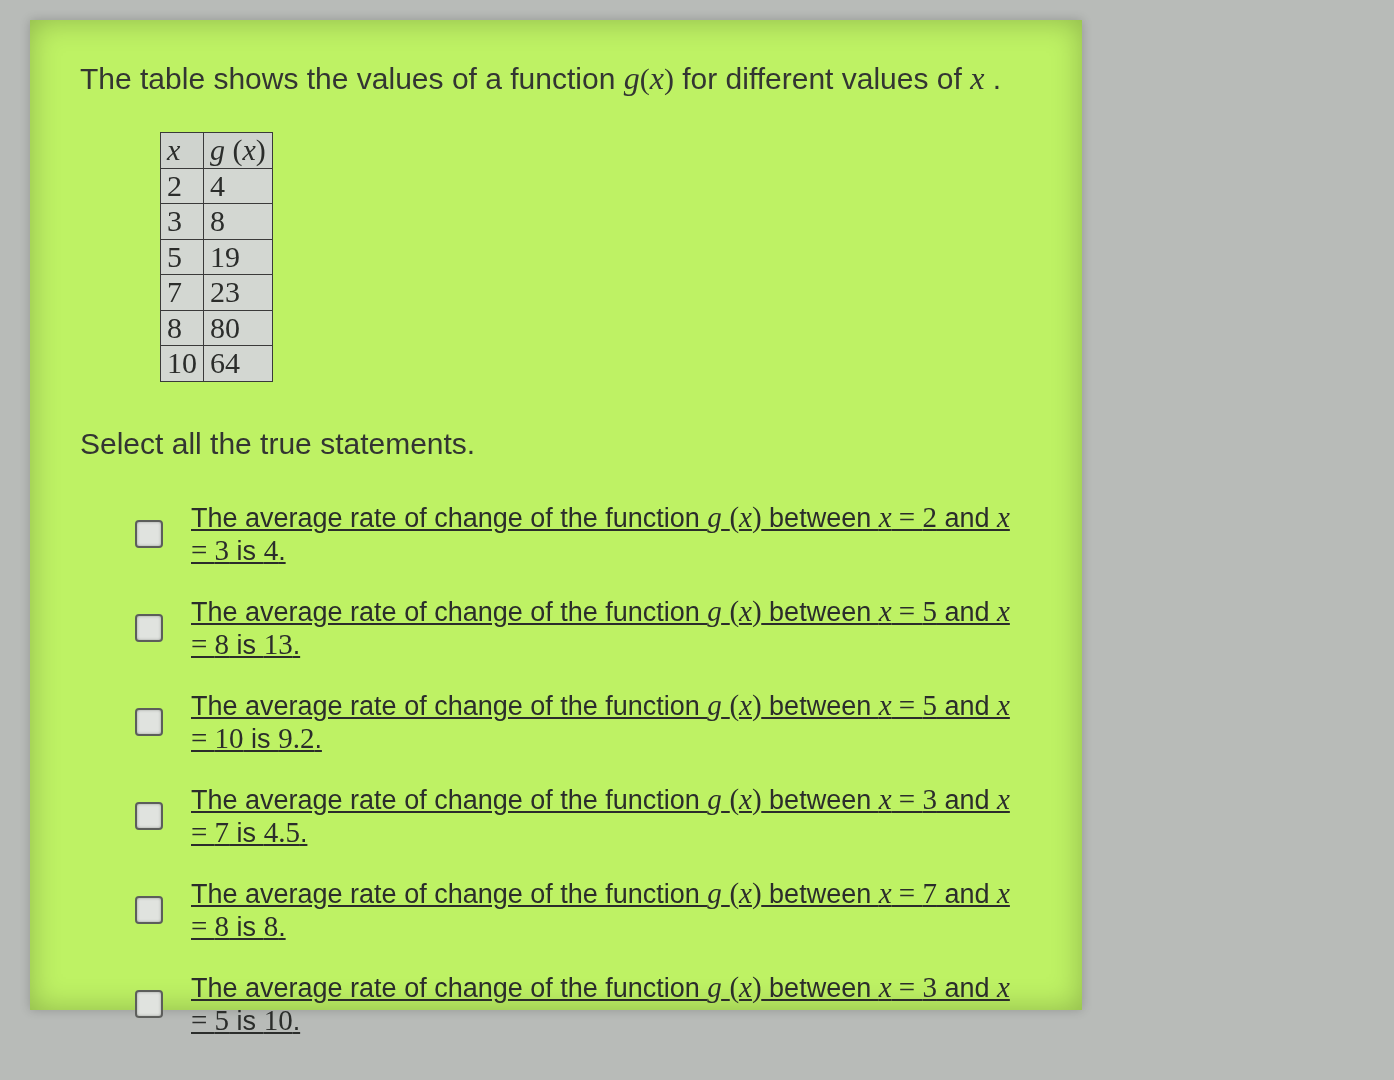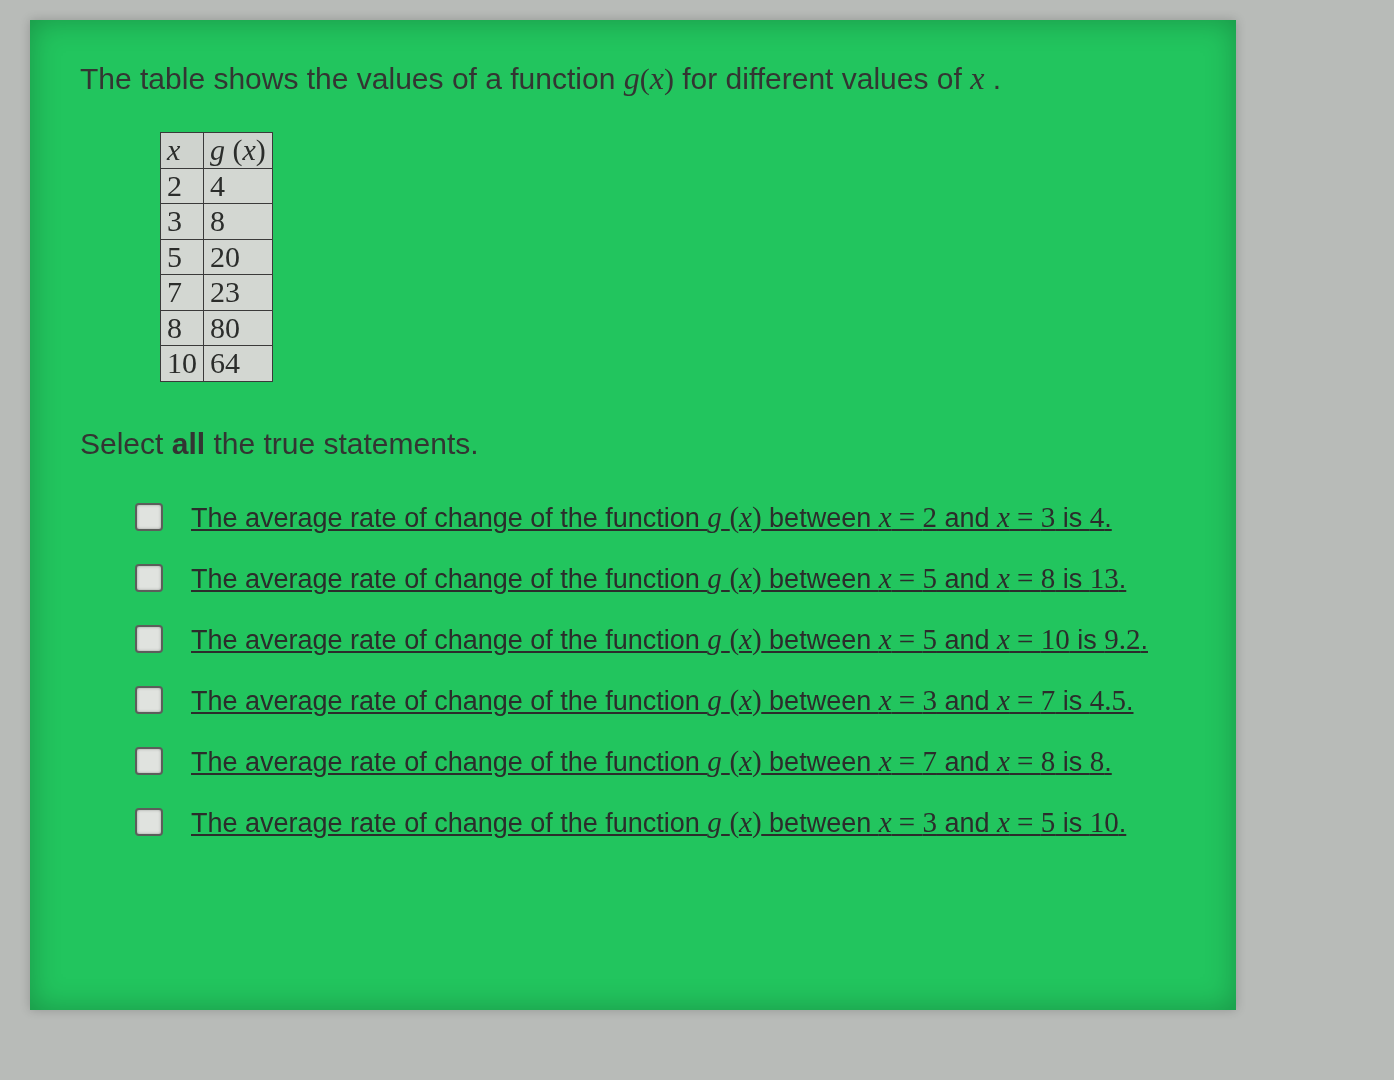--- a/index.html
+++ b/index.html
@@ -5,24 +5,24 @@
   html, body {
     margin: 0;
     padding: 0;
     width: 1394px;
     height: 1080px;
     background: #b8bbb8;
     font-family: Arial, Helvetica, sans-serif;
   }
   .page {
     margin: 20px 30px;
-    background: #22c55e;
+    background: #bef264;
     box-shadow: 0 0 30px rgba(0,0,0,0.25) inset, 0 0 10px rgba(0,0,0,0.2);
     padding: 40px 50px 50px 50px;
-    width: 1206px;
+    width: 1052px;
     height: 990px;
     box-sizing: border-box;
     color: #2b2d2b;
   }
   .prompt {
     font-size: 30px;
     color: #333532;
     margin-bottom: 35px;
   }
   .prompt .mathfn {
@@ -57,21 +57,21 @@
   table.values th {
     font-weight: normal;
     font-style: italic;
     background: #cfd3ce;
   }
   .instruct {
     font-size: 30px;
     margin-bottom: 40px;
     color: #333532;
   }
-  .instruct .bold { font-weight: bold; }
+  .instruct .bold { font-weight: normal; }
   .options {
     margin-left: 55px;
     text-decoration: underline;
   }
   .opt-row {
     display: flex;
     align-items: center;
     margin-bottom: 28px;
   }
   .cb {
@@ -120,21 +120,21 @@
     <tr>
           <td>2</td>
           <td>4</td>
         </tr>
     <tr>
           <td>3</td>
           <td>8</td>
         </tr>
     <tr>
           <td>5</td>
-          <td>20</td>
+          <td>19</td>
         </tr>
     <tr>
           <td>7</td>
           <td>23</td>
         </tr>
     <tr>
           <td>8</td>
           <td>80</td>
         </tr>
     <tr>

